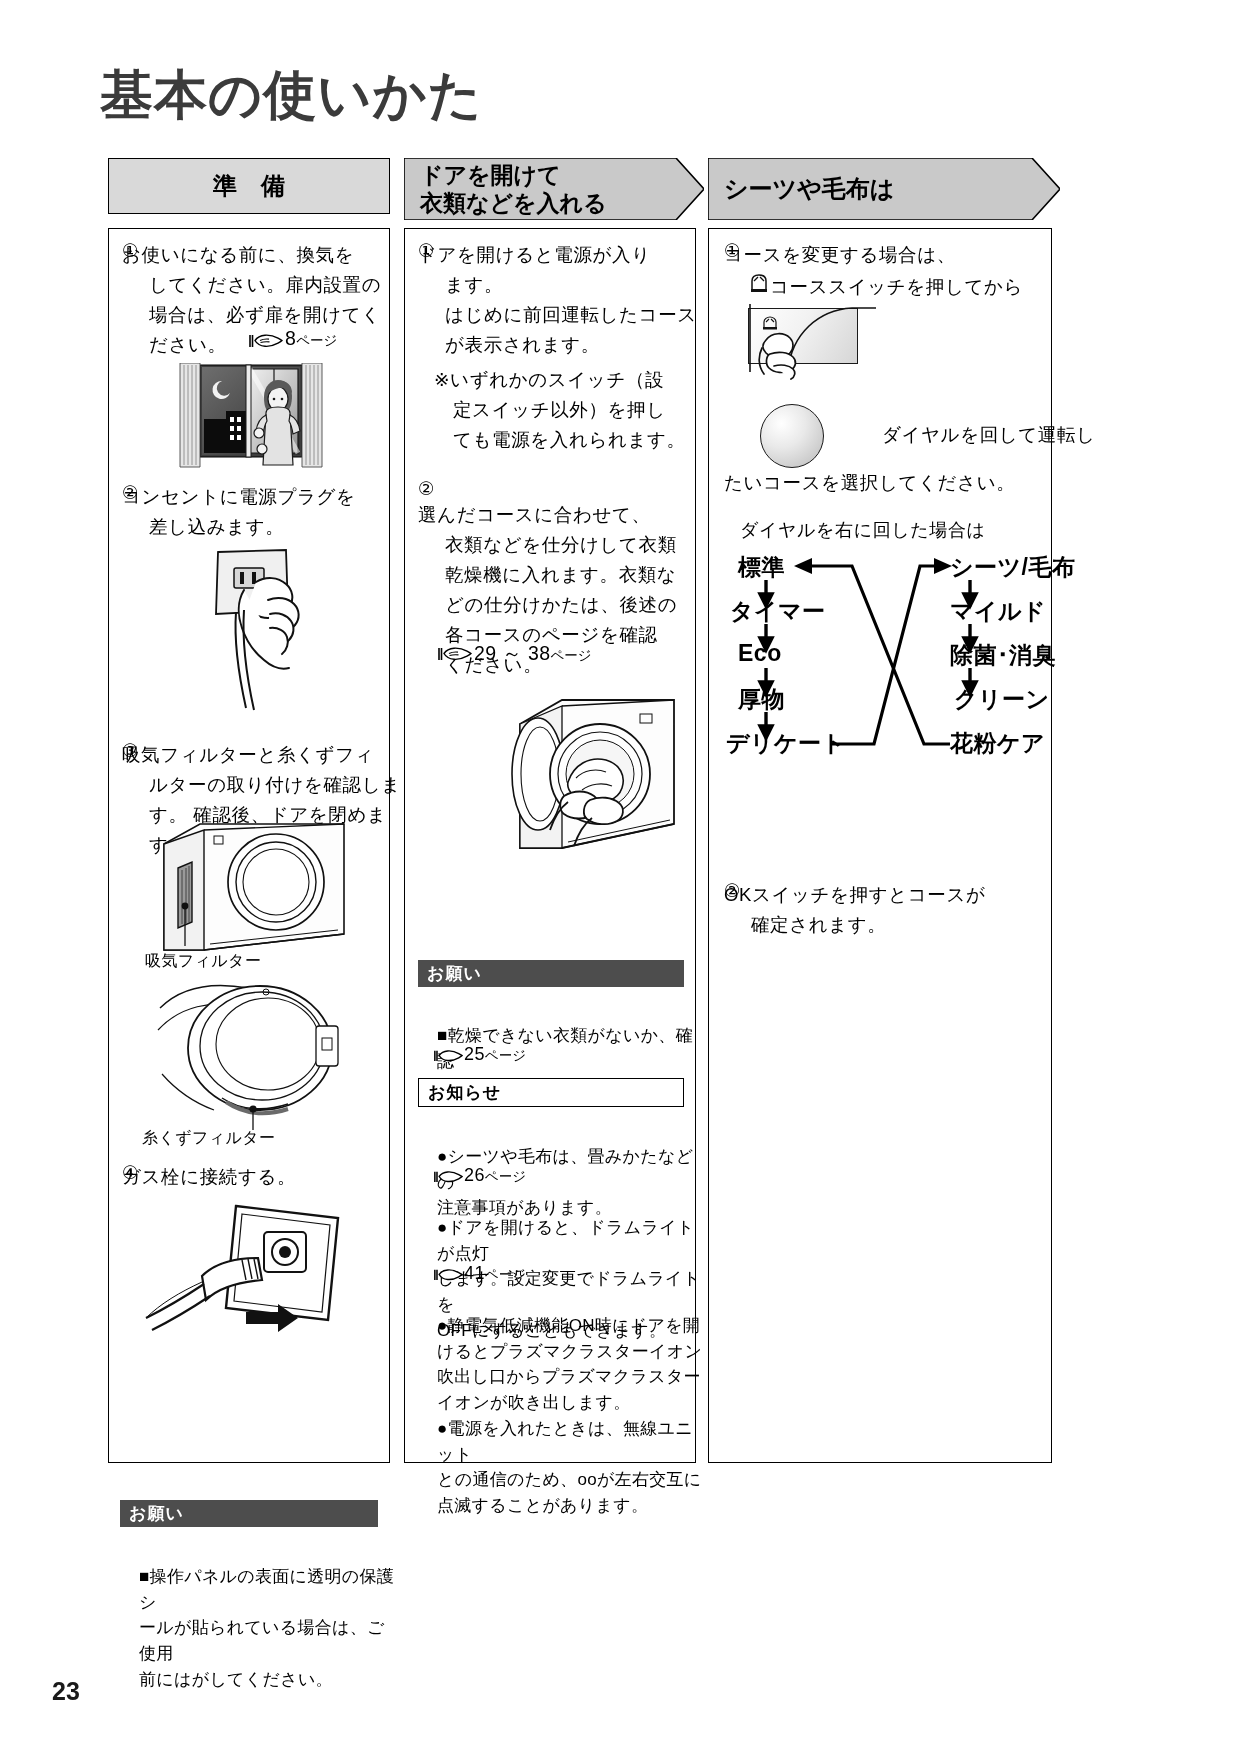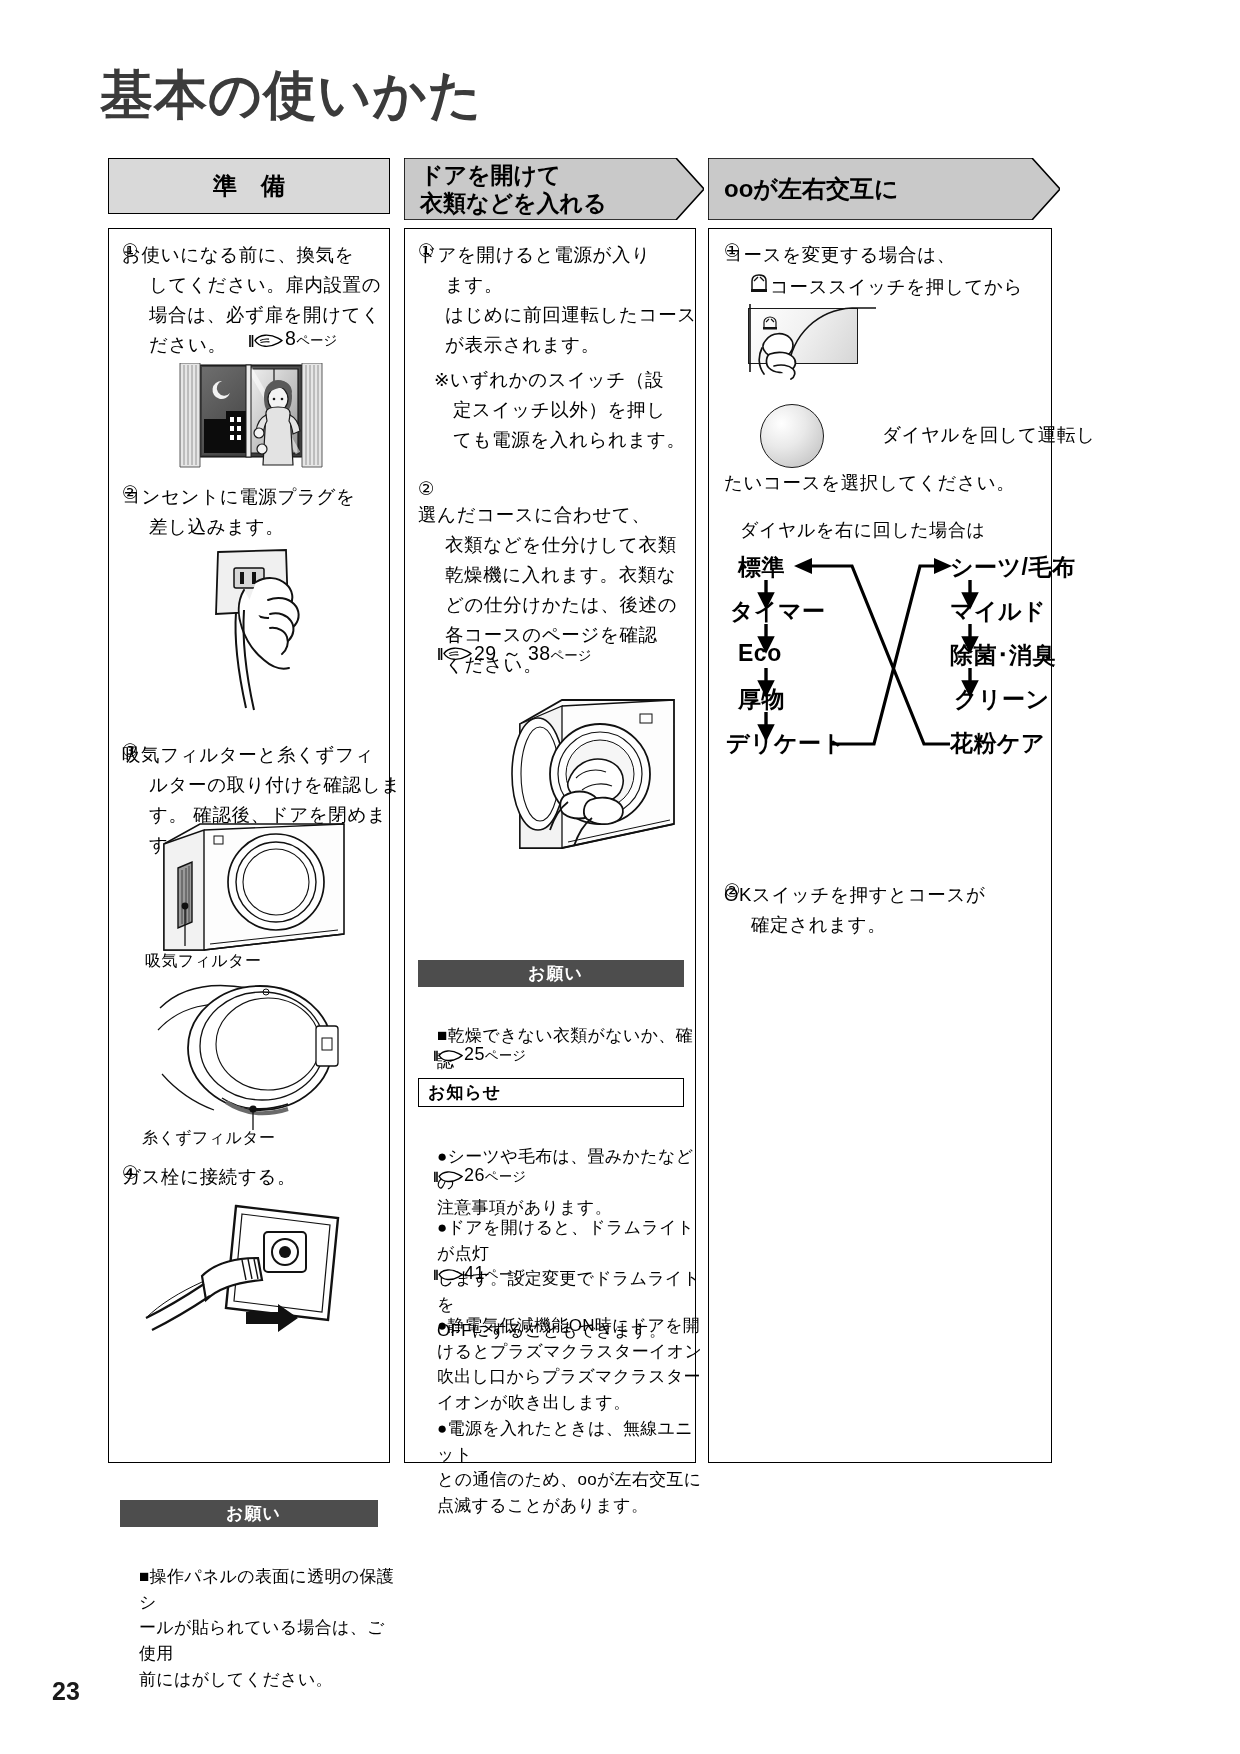--- a/index.html
+++ b/index.html
@@ -109,21 +109,20 @@
     position: absolute;
     box-sizing: border-box;
     background: #4d4d4d;
     color: #fff;
     font-size: 17px;
     font-weight: bold;
     display: flex;
     align-items: center;
     padding-left: 9px;
     letter-spacing: 1px;
-    justify-content: center;
   }
   .notice-box-head {
     position: absolute;
     box-sizing: border-box;
     background: #fff;
     color: #000;
     border: 1.5px solid #000;
     font-size: 17px;
     font-weight: bold;
     display: flex;
@@ -491,21 +490,21 @@
   <div class="bullet-ci" style="left:420px; top:1390px; width:270px;">
     <span>●</span><span>電源を入れたときは、無線ユニット
 との通信のため、ooが左右交互に
 点滅することがあります。</span>
   </div>
 
   <div class="col-head arrow" style="left:708px; top:158px; width:352px; height:62px;">
     <svg class="arrow-shape" viewBox="0 0 352 62" preserveAspectRatio="none">
       <polygon points="0,0 324,0 352,31 324,62 0,62" fill="#c9c9c9" stroke="#000" stroke-width="1.6"></polygon>
     </svg>
-    <span class="headtext">ooが左右交互に</span>
+    <span class="headtext">シーツや毛布は</span>
   </div>
 
   <div class="col-body" style="left:708px; top:228px; width:344px; height:1235px;"></div>
 
   <div class="txt step" style="left:724px; top:240px; width:316px;">コースを変更する場合は、</div>
   <div class="small-label" style="left:724px; top:240px; font-size:18.5px;">①</div>
 
   <svg class="illus" style="left:748px; top:272px;" width="22" height="22" viewBox="0 0 22 22">
     <path d="M4 18 L4 9 C4 5 7 3 11 3 C15 3 18 5 18 9 L18 18" fill="none" stroke="#111" stroke-width="1.5"></path>
     <path d="M6 9 L10 5 M12 5 L16 9" stroke="#111" stroke-width="1.3" fill="none"></path>

